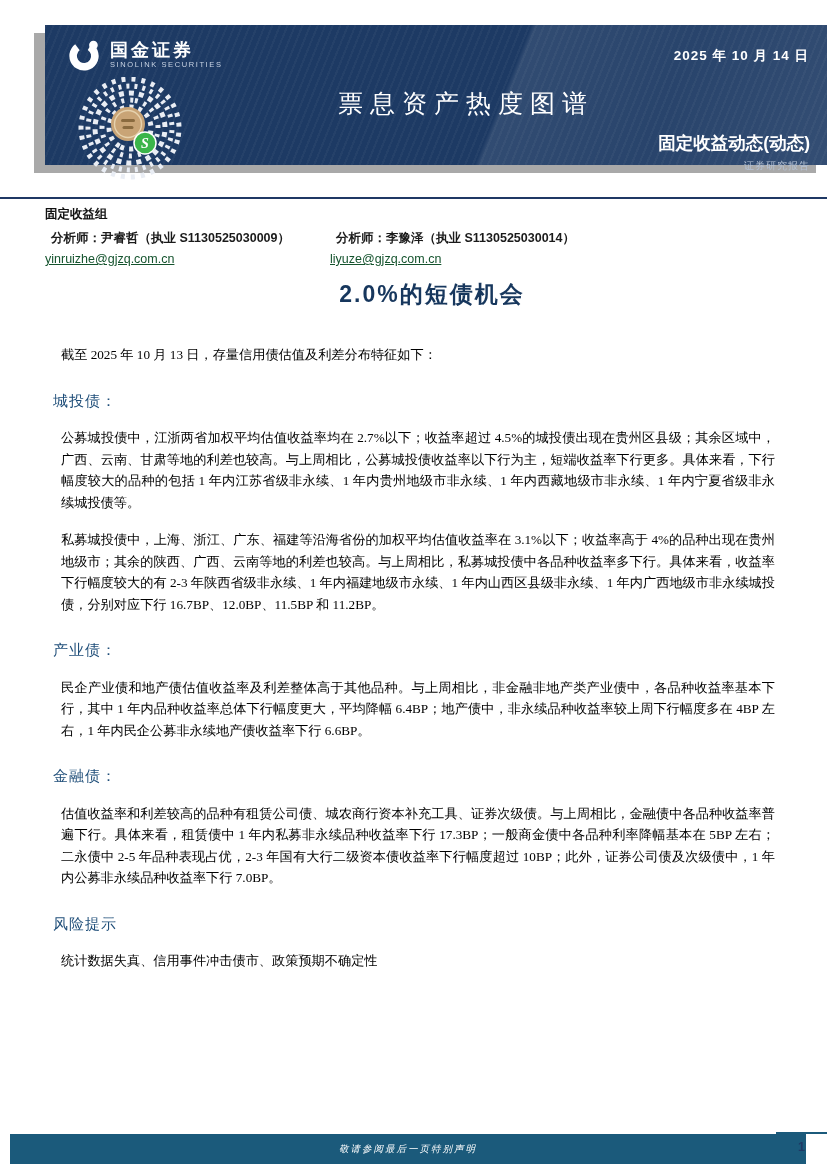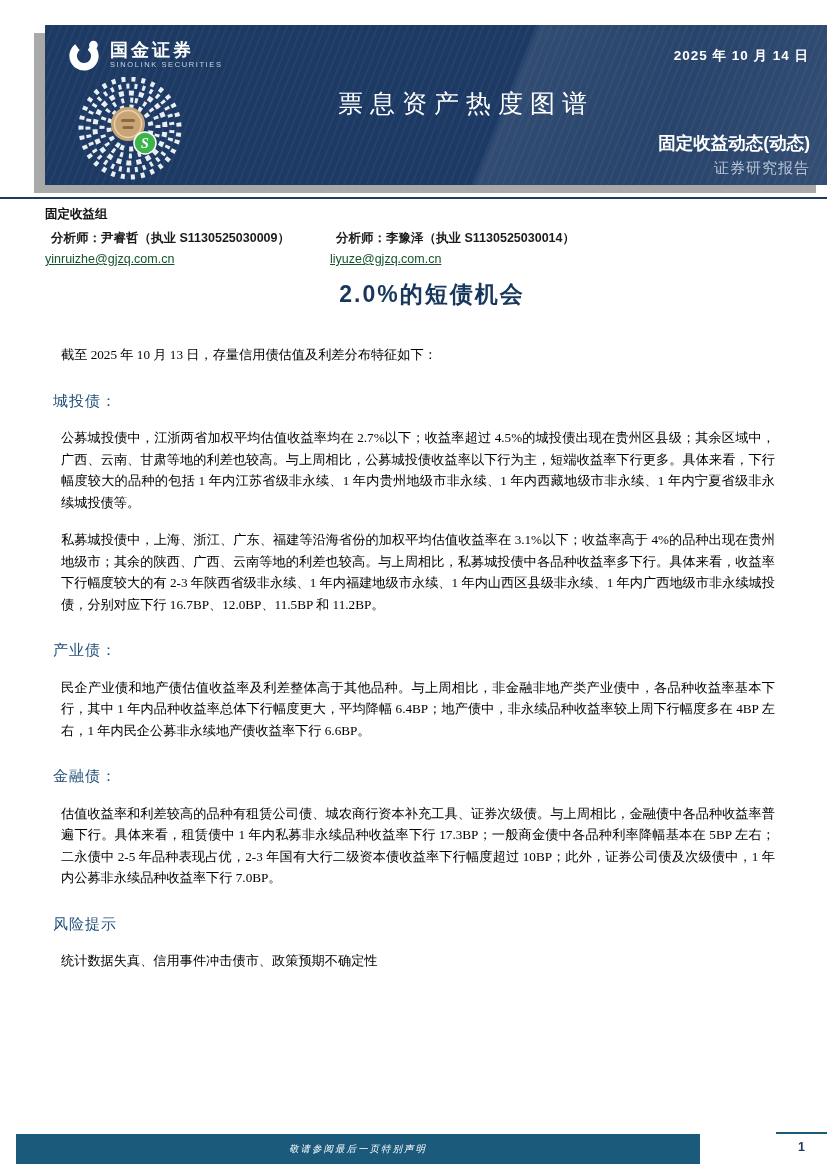--- a/index.html
+++ b/index.html
@@ -4,37 +4,37 @@
 <style>
   html,body { margin:0; padding:0; background:#e9e9e9; }
   .page {
     position:relative; width:827px; height:1169px; margin:0 auto;
     background:#ffffff; overflow:hidden;
     font-family:"Liberation Sans", sans-serif;
   }
 
   
   .header {
-    position:absolute; left:45px; right:0; top:25px; height:160px;
+    position:absolute; left:45px; right:0; top:25px; height:140px;
     background:
       linear-gradient(112deg, rgba(255,255,255,0) 58%, rgba(255,255,255,0.09) 58.5%, rgba(255,255,255,0.05) 78%, rgba(255,255,255,0.10) 100%),
       repeating-linear-gradient(112deg, rgba(255,255,255,0.035) 0 2px, rgba(0,0,0,0) 2px 7px),
       #1d3a64;
     box-shadow:-11px 8px 0 0 #a9a9a9;
     color:#fff;
   }
   .brand { position:absolute; left:22px; top:13px; display:flex; align-items:center; }
   .brand-logo { width:34px; height:34px; margin-right:9px; }
   .brand-cn { font-size:18px; font-weight:bold; letter-spacing:3px; line-height:19px; }
   .brand-en { font-size:7.5px; letter-spacing:1.6px; color:#c9d4e4; line-height:10px; }
   .hdr-date { position:absolute; right:18px; top:22px; font-size:13.5px; font-weight:bold; letter-spacing:1px; }
   .hdr-title { position:absolute; left:180px; right:120px; top:62px; text-align:center;
     font-size:25px; font-weight:normal; letter-spacing:7px; }
   .hdr-cat { position:absolute; right:17px; top:106px; font-size:17.5px; font-weight:bold; }
-  .hdr-subcat { position:absolute; right:17px; top:134px; font-size:15px; color:#b6c3d6; letter-spacing:1px; }
+  .hdr-subcat { position:absolute; right:17px; top:134px; font-size:10px; color:#b6c3d6; letter-spacing:1px; }
   .qr-wrap { position:absolute; left:32px; top:52px; width:106px; height:106px; }
 
   
   .top-rule { position:absolute; left:0; right:0; top:197px; height:2px; background:#1f3864; }
 
   
   .analysts { position:absolute; left:45px; top:206px; width:746px; color:#111; }
   .analysts .group { font-size:12.5px; font-weight:bold; margin-bottom:7px;font-family:Liberation Serif, serif; }
   .an-cols { position:relative; font-size:12.5px; }
   .an-col { position:absolute; top:0; }
@@ -47,21 +47,21 @@
   .report-title { position:absolute; left:0; right:0; top:279px; text-align:center;
     font-size:23px; font-weight:bold; color:#17375d; letter-spacing:2px;margin-left:37px; }
   .body-col { position:absolute; left:45px; top:328px; width:746px; color:#000;
     font-family:"Liberation Serif", serif; font-size:13.2px; line-height:21.5px; text-align:justify; }
   .intro { margin:0 0 8px 0; }
   .sec-h { font-family:"Liberation Sans", sans-serif; font-size:15px; font-weight:normal;
     color:#1f4e79; margin:24px 0 8px 8px; letter-spacing:1px; }
   .body-col p { margin:16px; }
 
   
-  .footer-bar { position:absolute; left:16px; top:1134px; width:684px; height:30px;
+  .footer-bar { position:absolute; left:10px; top:1134px; width:796px; height:30px;
     background:#1b5a7b; color:#fff; display:flex; align-items:center; justify-content:center;
     font-family:"Liberation Serif", serif; font-size:9.5px; letter-spacing:2px; font-style:italic; }
   .pageno-area { position:absolute; left:776px; right:0; top:1132px; height:32px;
     border-top:2px solid #1b5a7b; text-align:center; }
   .pageno { margin-top:6px; font-size:12.5px; font-weight:bold; color:#1f3864; }
 </style>
 </head>
 <body>
 
 <div class="page">

